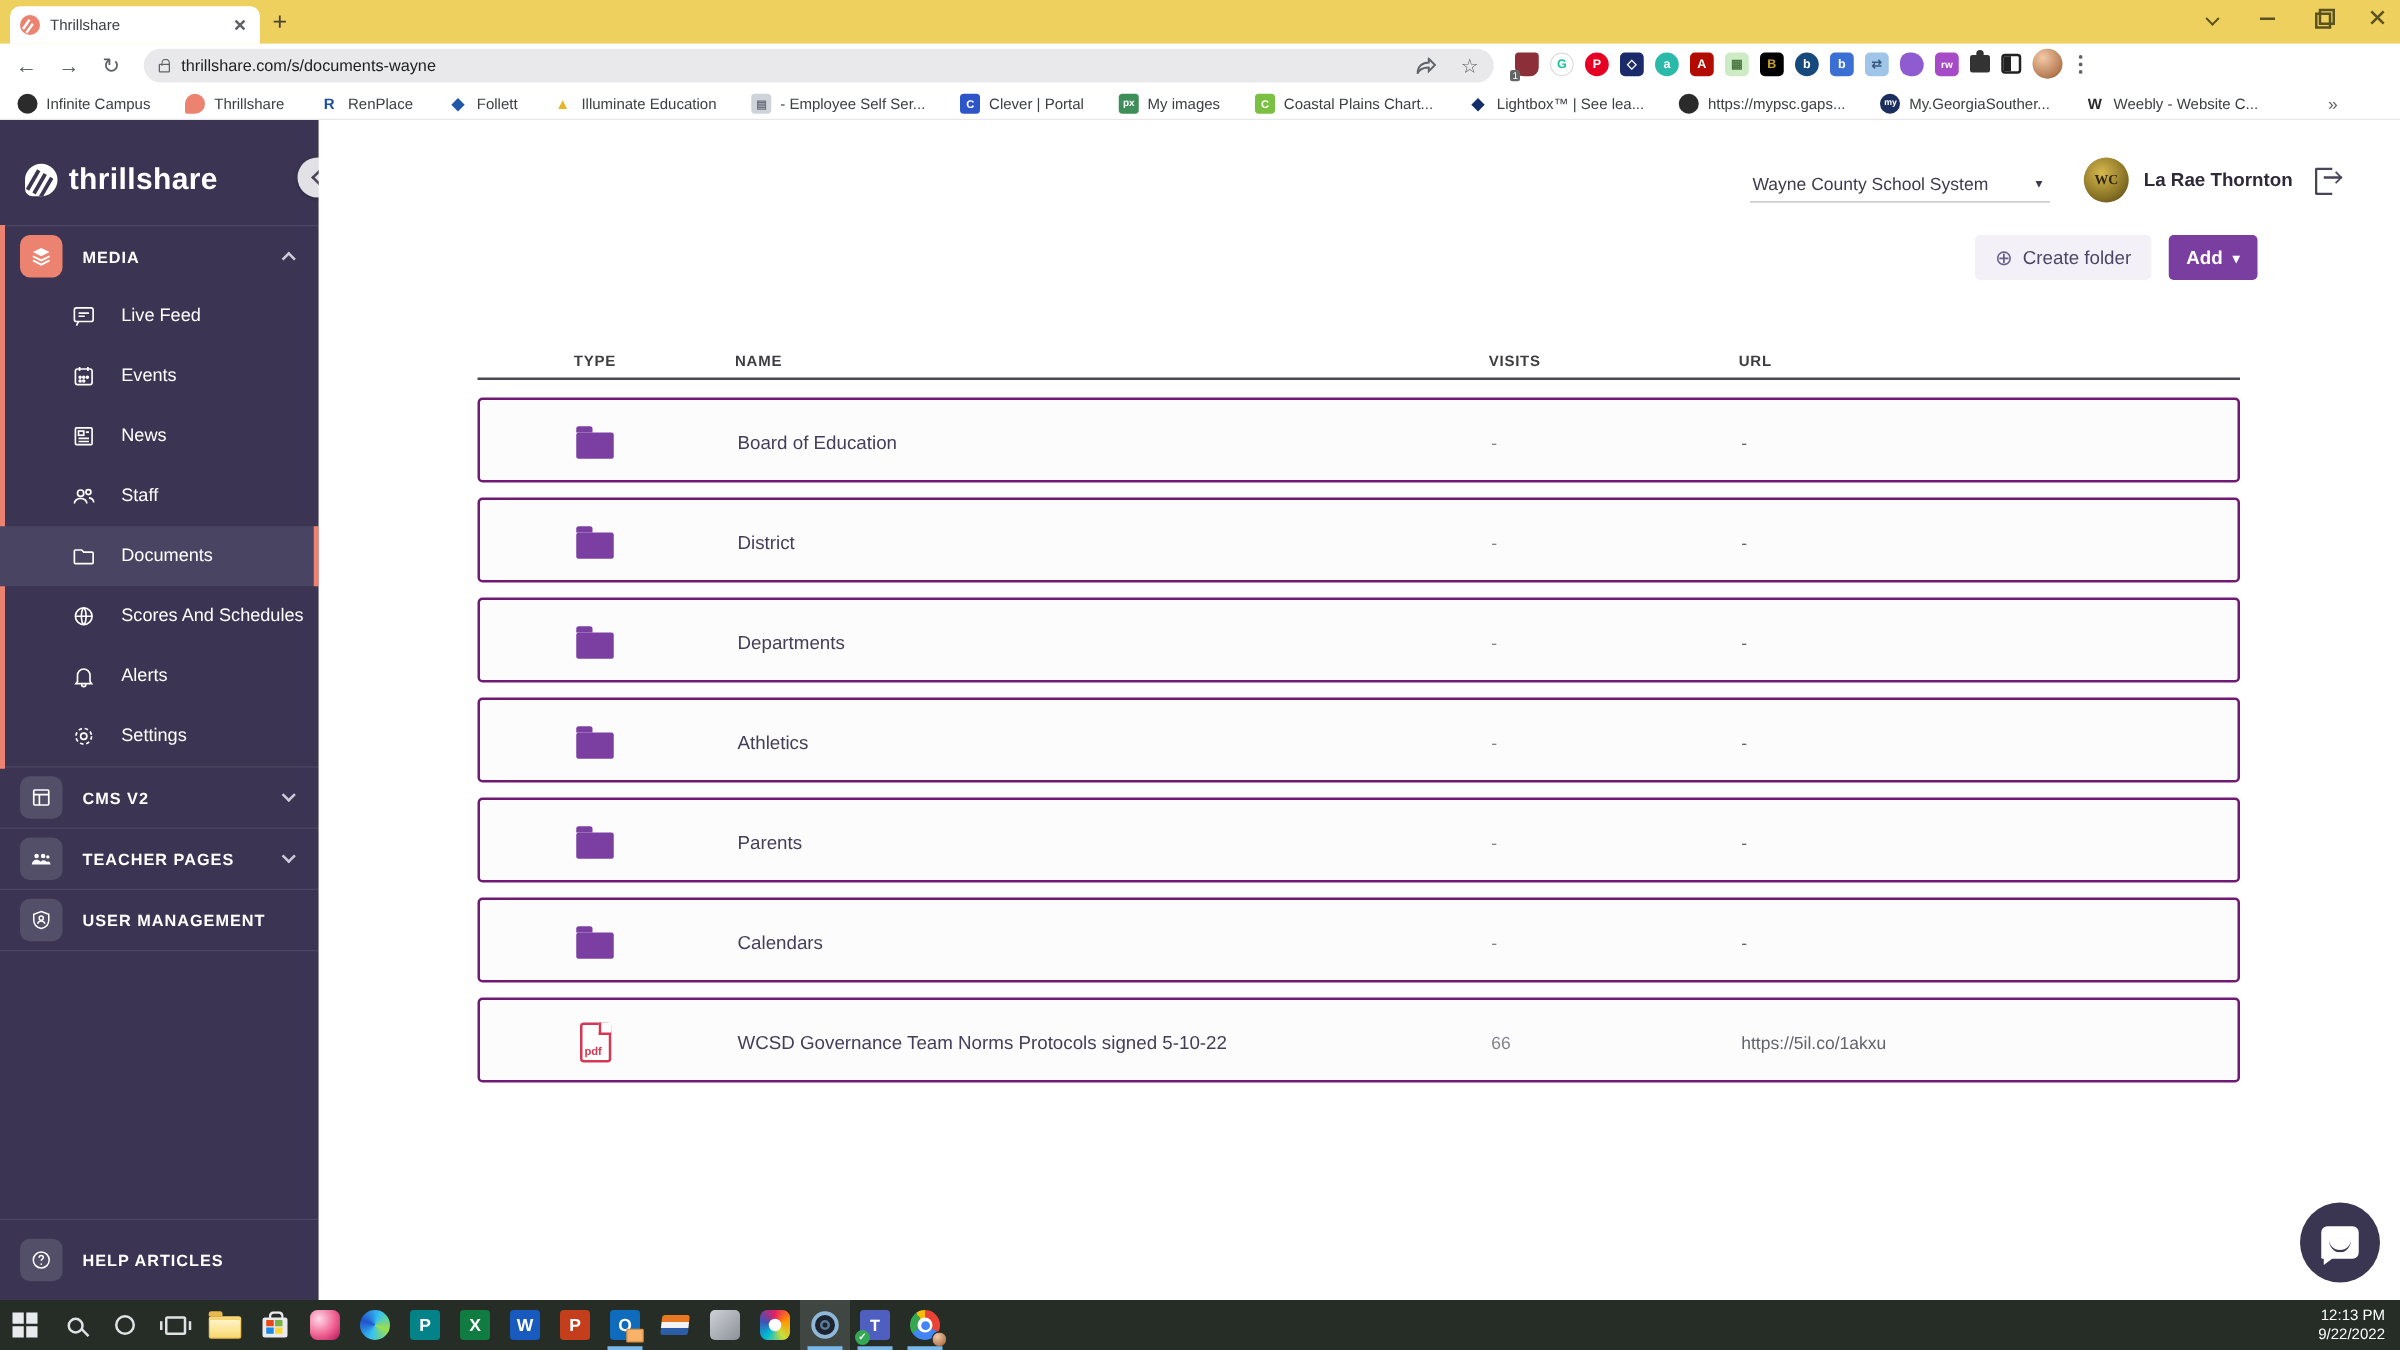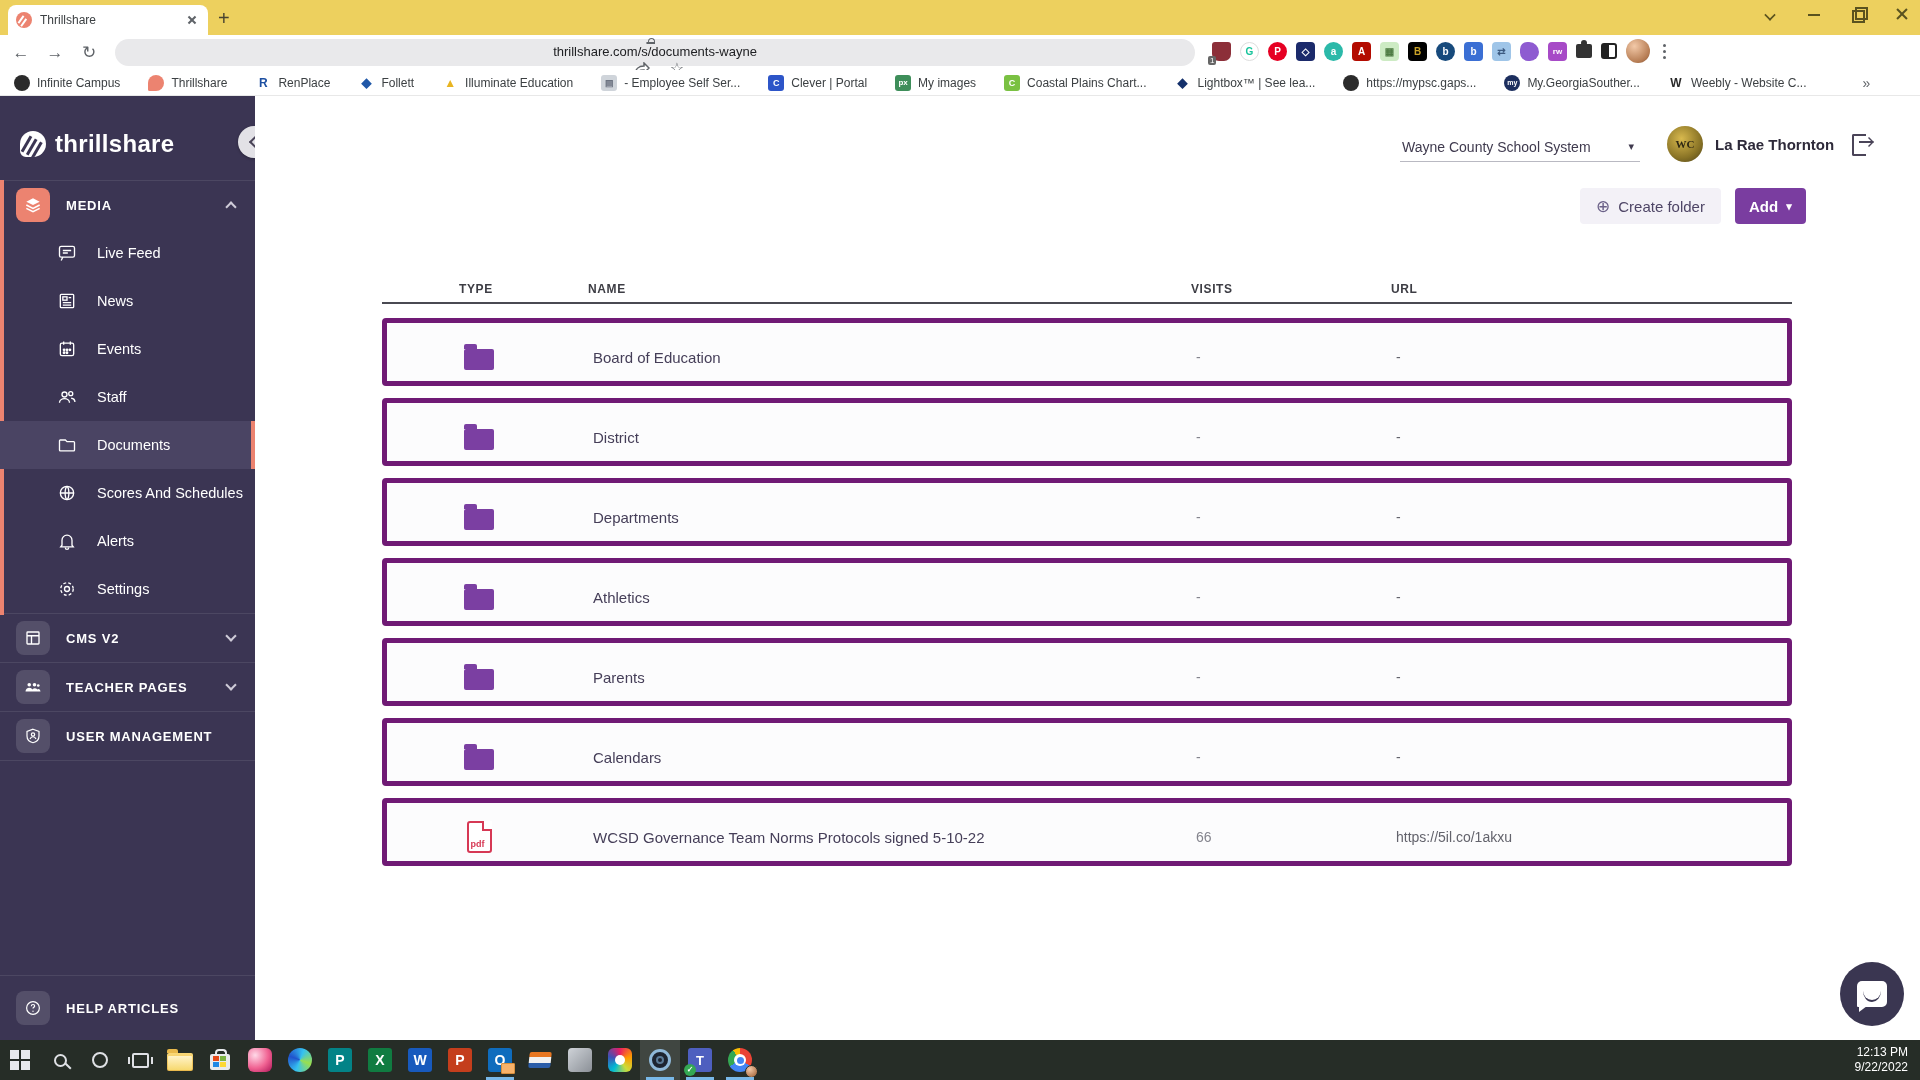--- a/index.html
+++ b/index.html
@@ -21,21 +21,21 @@
   .wc-chev::before { content:""; position:absolute; left:3px; top:4px; width:8px; height:8px; border-right:2px solid #5a521f; border-bottom:2px solid #5a521f; transform:rotate(45deg) scale(.8); }
   .wc-min::before { content:""; position:absolute; left:2px; top:8px; width:12px; height:2px; background:#5a521f; }
   .wc-max::before { content:""; position:absolute; left:2px; top:4px; width:9px; height:9px; border:2px solid #5a521f; background:#EDD05E; }
   .wc-max::after { content:""; position:absolute; left:5px; top:1px; width:9px; height:9px; border:2px solid #5a521f; }
   .wc-close::before, .wc-close::after { content:""; position:absolute; left:7px; top:1px; width:2px; height:14px; background:#5a521f; }
   .wc-close::before { transform:rotate(45deg); } .wc-close::after { transform:rotate(-45deg); }
 
   
   .toolbar { position:absolute; top:35px; left:0; width:1920px; height:35px; background:#fff; display:flex; align-items:center; }
   .navbtn { width:26px; height:26px; display:flex; align-items:center; justify-content:center; font-size:17px; color:#5f6368; margin-left:8px; }
-  .omnibox { position:absolute; left:115px; top:4px; width:1080px; height:27px; background:#E9E9EB; border-radius:14px; display:flex; align-items:center; padding:0 12px;flex-direction:column; }
+  .omnibox { position:absolute; left:115px; top:4px; width:1080px; height:27px; background:#E9E9EB; border-radius:14px; display:flex; align-items:center; padding:0 12px; }
   .lock { width:9px; height:7px; border:1.5px solid #5f6368; border-radius:1px; position:relative; margin-right:9px; margin-top:3px; }
   .lock::before { content:""; position:absolute; left:1px; top:-5px; width:5px; height:5px; border:1.5px solid #5f6368; border-bottom:none; border-radius:4px 4px 0 0; }
   .url { font-size:13px; color:#202124; flex:1; }
   .omni-icons { display:flex; gap:20px; margin-left:8px; color:#5f6368; align-items:center; }
   .share-ic { font-size:14px; transform:rotate(0deg); }
   .star-ic { font-size:16px; }
   .ext-row { position:absolute; left:1212px; top:4px; display:flex; gap:9px; align-items:center; }
   .ext { width:19px; height:19px; border-radius:4px; display:flex; align-items:center; justify-content:center; font-size:10px; font-weight:bold; color:#fff; position:relative; }
   .ext .badge { position:absolute; left:-4px; bottom:-4px; background:#666; color:#fff; font-size:8px; font-weight:normal; padding:0 2px; border-radius:2px; }
   .e1{background:#8c2f39;border-radius:3px 3px 7px 7px;} .e2{background:#fff;border:1px solid #ddd;color:#15c39a;border-radius:50%;}
@@ -106,21 +106,21 @@
   .btn-create { height:36px; background:#F3F1F7; border-radius:4px; display:flex; align-items:center; gap:8px; padding:0 16px; font-size:15px; color:#4E4566; }
   .plus-glyph { font-size:17px; color:#6b6188; }
   .btn-add { height:36px; background:#7A3DA0; border-radius:4px; display:flex; align-items:center; gap:8px; padding:0 14px; font-size:15px; font-weight:bold; color:#fff; }
   .btn-add .caret { color:#fff; }
 
   .table { position:absolute; left:127px; top:176px; width:1410px; }
   .thead { position:relative; height:34px; }
   .th { position:absolute; top:10px; font-size:12px; font-weight:bold; letter-spacing:.6px; color:#3d3d44; }
   .th.c1{left:77px;} .th.c2{left:206px;} .th.c3{left:809px;} .th.c4{left:1009px;}
   .thead-rule { position:absolute; top:30px; left:0; width:100%; height:2px; background:#4a4a52; }
-  .trow { position:relative; width:1410px; height:68px; background:#FCFCFD; border:5px solid #701a75; border-radius:4px; margin-top:12px; }
+  .trow { position:relative; width:1410px; height:68px; background:#FCFCFD; border:2px solid #701a75; border-radius:4px; margin-top:12px; }
   .cell-icon { position:absolute; left:62px; top:0; width:60px; height:68px; display:flex; align-items:center; justify-content:center; }
   .cell-name { position:absolute; left:206px; top:0; height:68px; display:flex; align-items:center; font-size:15px; color:#453E58; }
   .cell-visits { position:absolute; left:809px; top:0; height:68px; display:flex; align-items:center; font-size:14px; color:#84848D; }
   .cell-url { position:absolute; left:1009px; top:0; height:68px; display:flex; align-items:center; font-size:14px; color:#63636C; }
   .folder-ic { width:30px; height:21px; background:#7B3FA2; border-radius:2px; position:relative; margin-top:5px; }
   .folder-ic::before { content:""; position:absolute; top:-5px; left:0; width:13px; height:5px; background:#7B3FA2; border-radius:2px 2px 0 0; }
   .doc-ic { width:25px; height:32px; border:2px solid; border-radius:3px; position:relative; background:#fff; }
   .doc-ic.xls { border-color:#2BB99F; color:#2BB99F; }
   .doc-ic.pdf { border-color:#D63854; color:#D63854; }
   .doc-ic::before { content:""; position:absolute; top:-2px; right:-2px; width:8px; height:8px; background:#fff; border-left:2px solid; border-bottom:2px solid; border-color:inherit; }
@@ -317,37 +317,37 @@
 
     <div class="sb-item">
       <svg width="20" height="20" viewBox="0 0 24 24" fill="none" stroke="#fff" stroke-width="1.6">
           <rect x="3" y="4" width="18" height="13" rx="2"></rect>
           <path d="M7 9h10M7 12h6M7 17l-2 4"></path>
         </svg>
       <span>Live Feed</span>
     </div>
     <div class="sb-item">
       <svg width="20" height="20" viewBox="0 0 24 24" fill="none" stroke="#fff" stroke-width="1.6">
-          <rect x="4" y="4" width="16" height="16" rx="1"></rect>
-          <rect x="7" y="7" width="5" height="4"></rect>
-          <path d="M14 8h3M7 14h10M7 17h10"></path>
-        </svg>
-      <span>News</span>
-    </div>
-    <div class="sb-item">
-      <svg width="20" height="20" viewBox="0 0 24 24" fill="none" stroke="#fff" stroke-width="1.6">
           <rect x="4" y="5" width="16" height="15" rx="2"></rect>
           <path d="M8 3v4M16 3v4"></path>
           <circle cx="8.5" cy="13" r=".9" fill="#fff"></circle>
           <circle cx="12" cy="13" r=".9" fill="#fff"></circle>
           <circle cx="15.5" cy="13" r=".9" fill="#fff"></circle>
           <circle cx="8.5" cy="16.5" r=".9" fill="#fff"></circle>
           <circle cx="12" cy="16.5" r=".9" fill="#fff"></circle>
         </svg>
       <span>Events</span>
+    </div>
+    <div class="sb-item">
+      <svg width="20" height="20" viewBox="0 0 24 24" fill="none" stroke="#fff" stroke-width="1.6">
+          <rect x="4" y="4" width="16" height="16" rx="1"></rect>
+          <rect x="7" y="7" width="5" height="4"></rect>
+          <path d="M14 8h3M7 14h10M7 17h10"></path>
+        </svg>
+      <span>News</span>
     </div>
     <div class="sb-item">
       <svg width="20" height="20" viewBox="0 0 24 24" fill="none" stroke="#fff" stroke-width="1.6">
           <circle cx="9" cy="9" r="3"></circle>
           <path d="M3 19c0-3 3-5 6-5s6 2 6 5"></path>
           <circle cx="16.5" cy="8" r="2.4"></circle>
           <path d="M17 13.5c2.5.3 4.5 2 4.5 4.5"></path>
         </svg>
       <span>Staff</span>
     </div>

